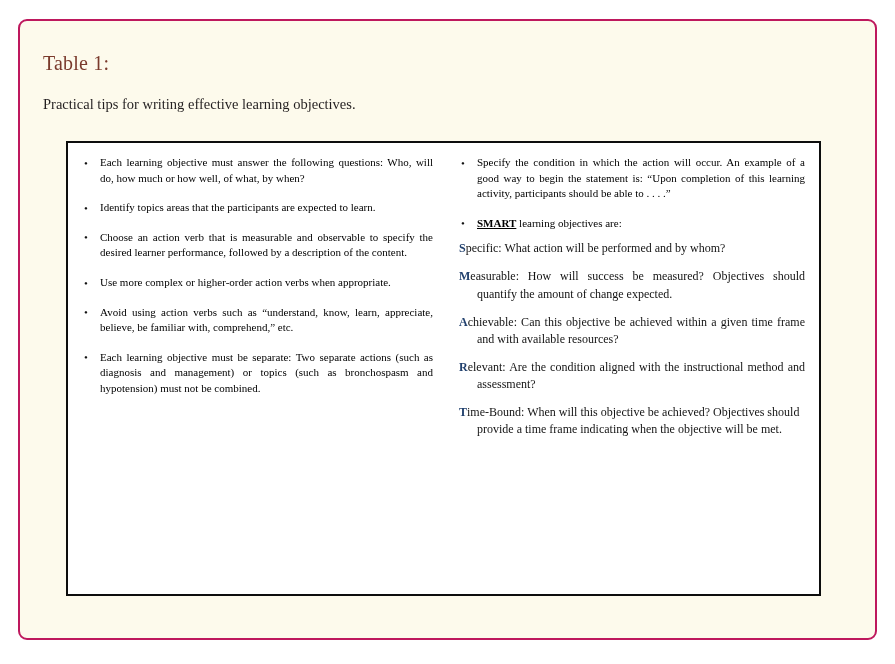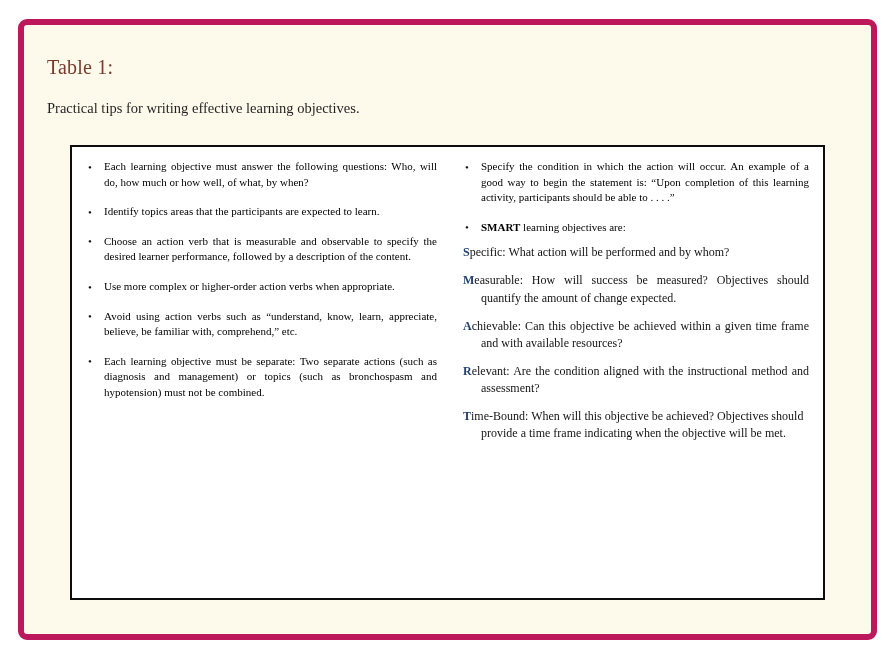--- a/index.html
+++ b/index.html
@@ -23,21 +23,21 @@
   }
 
   #outer-card {
     position: absolute;
     left: 18px;
     top: 19px;
     width: 859px;
     height: 621px;
     box-sizing: border-box;
     background: #fdfaec;
-    border: 6px solid #be185d;
+    border: 2px solid #be185d;
     border-radius: 9px;
   }
 
   #table-title {
     position: absolute;
     left: 23px;
     top: 31px;
     font-size: 20px;
     color: #7a3a2c;
     letter-spacing: 0.2px;
@@ -129,20 +129,21 @@
   .smart-list > li:last-child {
     margin-bottom: 16px;
     text-align: left;
   }
   .smart-initial {
     color: #22416e;
     font-weight: bold;
   }
   .bold-word {
     font-weight: bold;
+    text-decoration: underline;
   }
 </style>
 </head>
 <body>
 
 <div id="page">
   <div id="outer-card">
 
     <div id="table-title">Table 1:</div>
     <div id="table-caption">Practical tips for writing effective learning objectives.</div>

